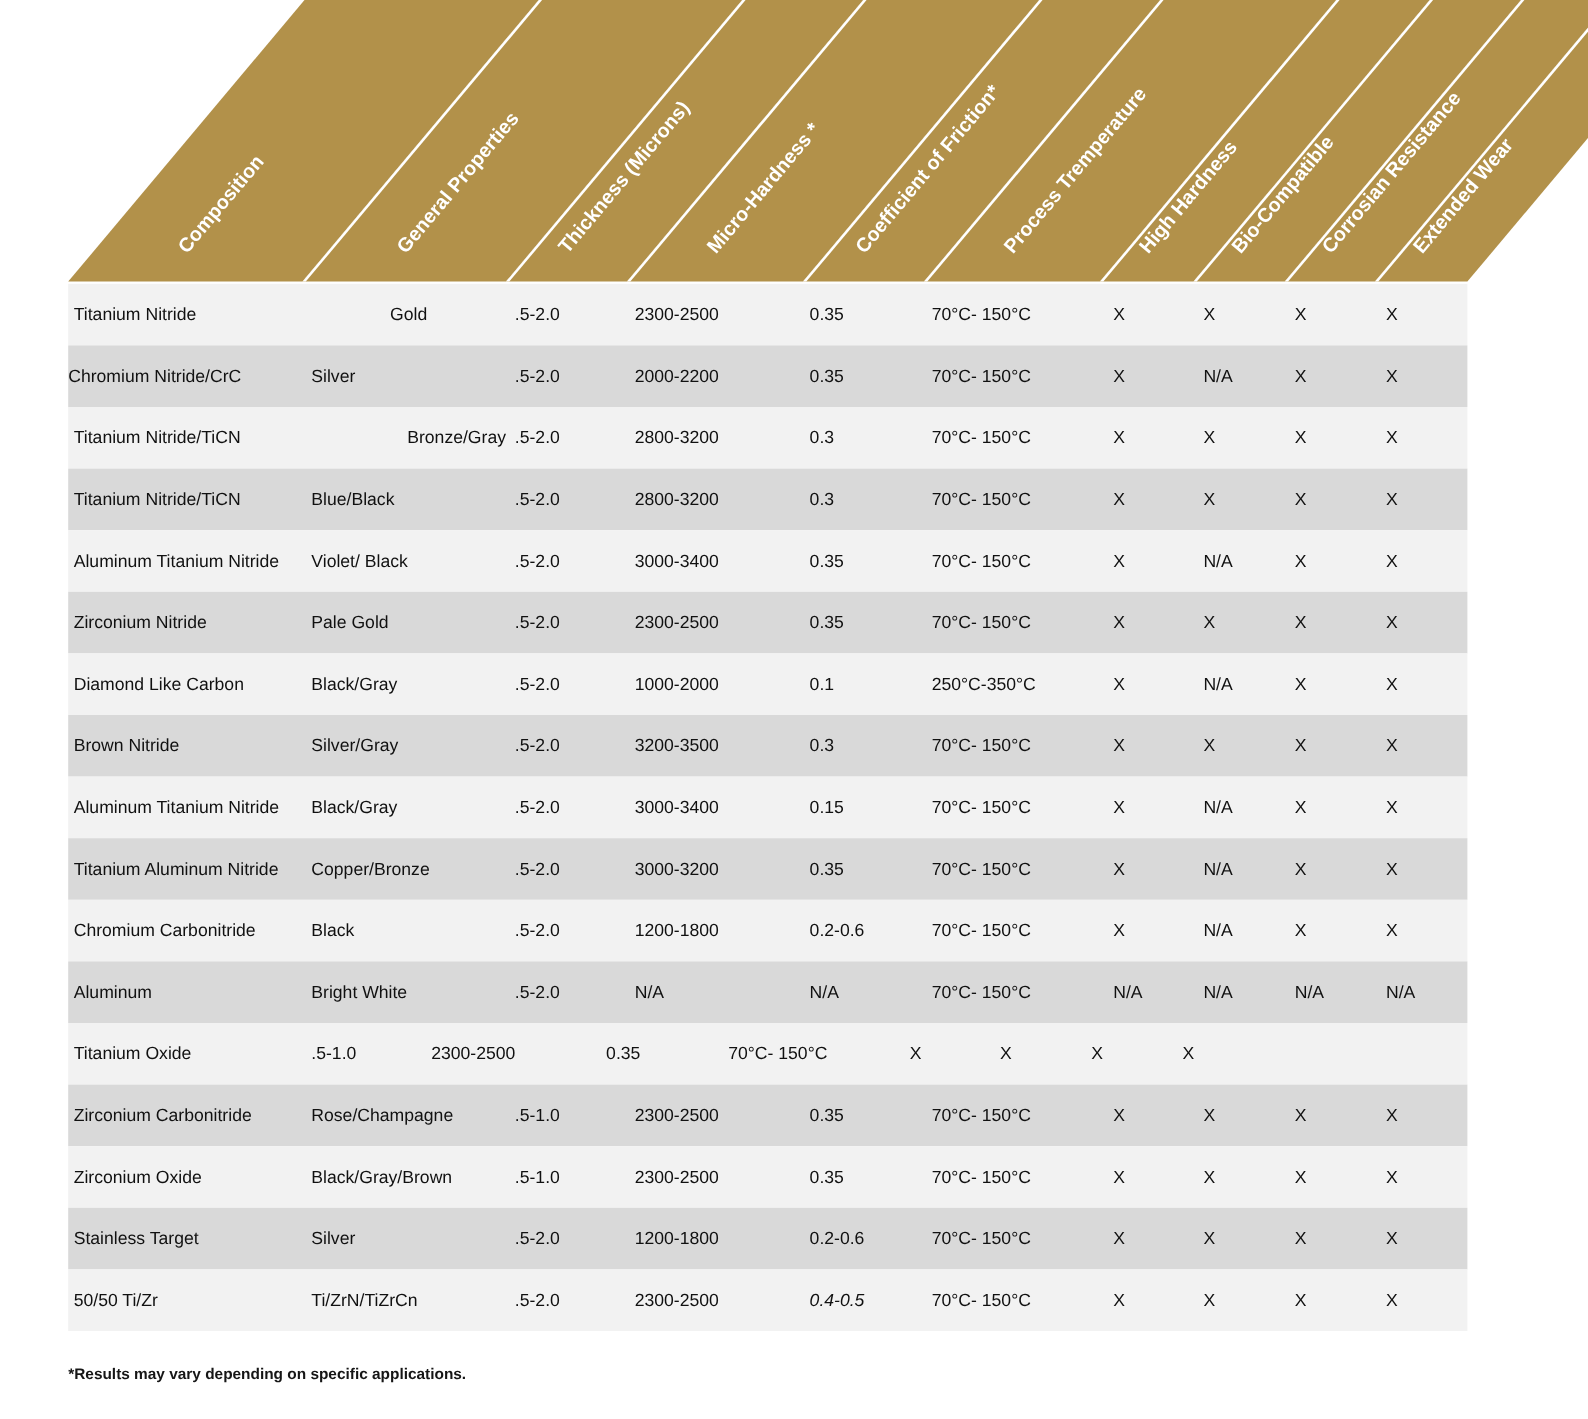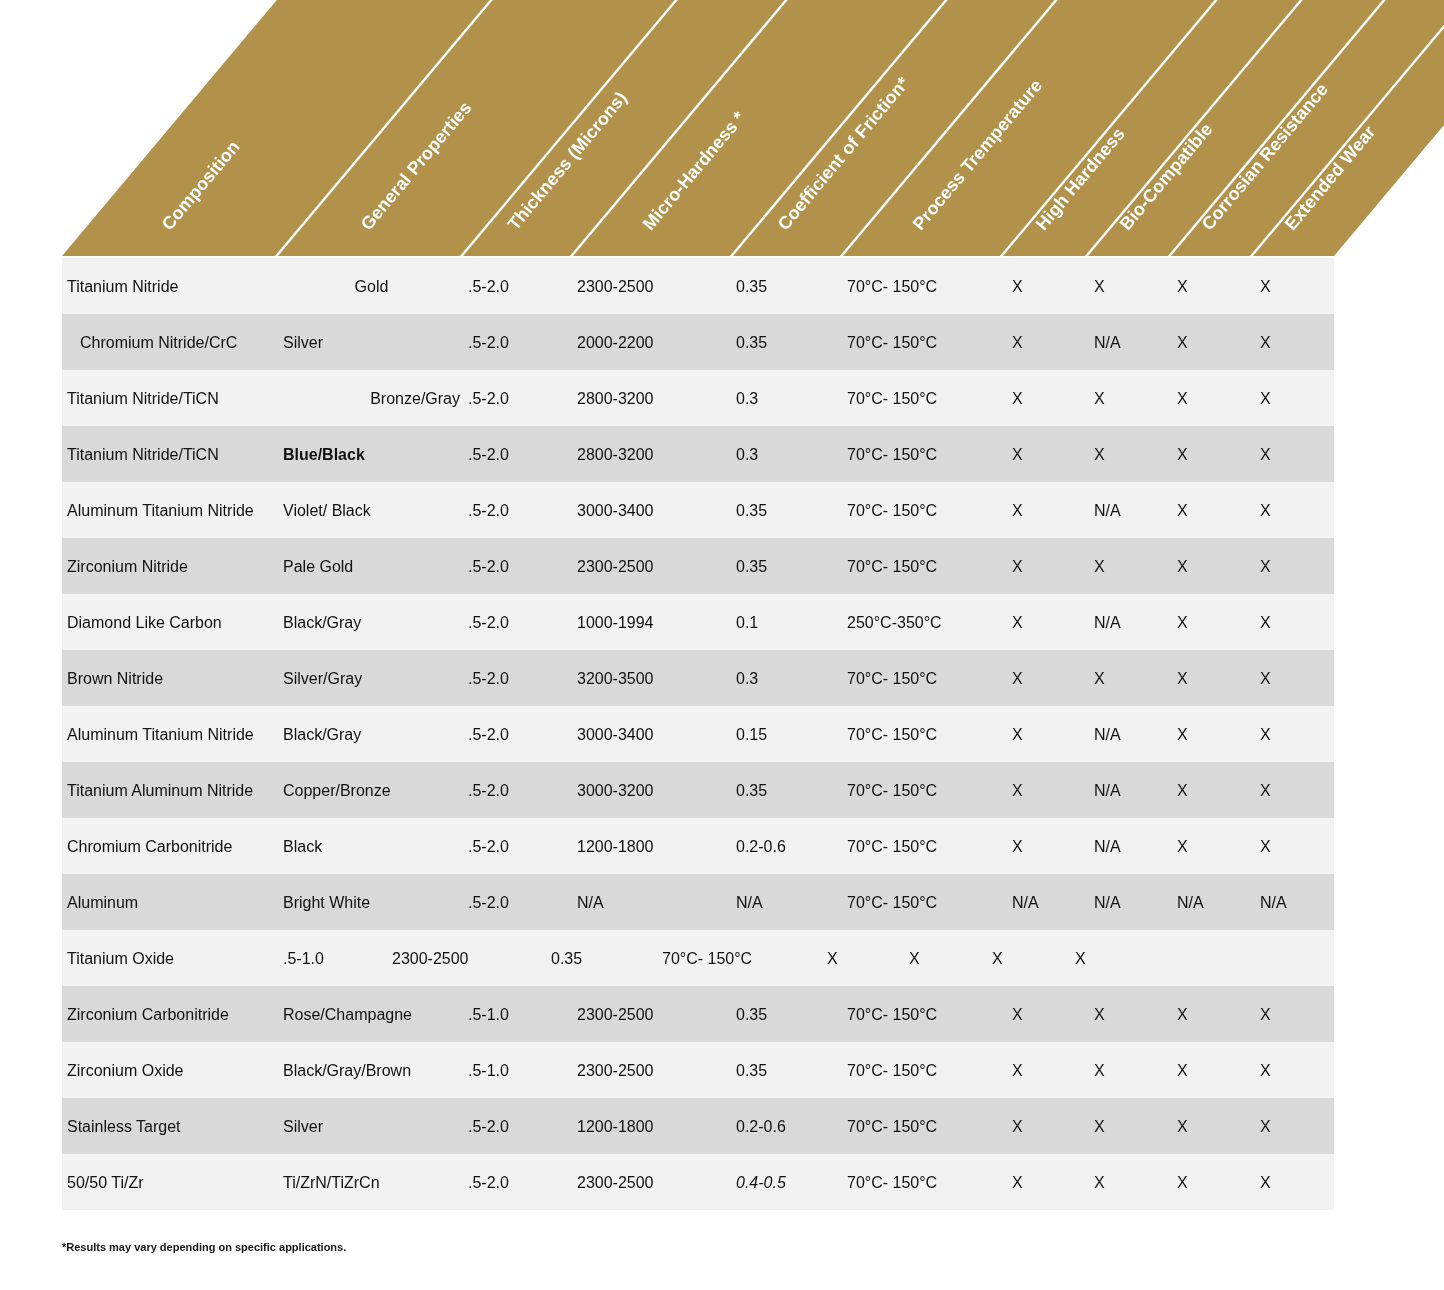--- a/index.html
+++ b/index.html
@@ -40,21 +40,21 @@
   .cell{
     box-sizing:border-box;
     font-size:16px;
     line-height:25px;
     white-space:pre-line;
     color:var(--body-text,#111);
   }
   .footnote{
     position:absolute;
     left:62px;top:1241px;
-    font-size:11px;
+    font-size:14px;
     font-weight:bold;
     color:#161616;
   }
 </style>
 </head>
 <body>
 
 <div class="canvas" style="--gold: #b2914a; --row-light: #f2f2f2; --row-dark: #d9d9d9; --body-text: #111111;">
   <div class="header" id="header">
       <div class="hcol" style="left: 62px; width: 213px;"></div>
@@ -85,21 +85,21 @@
         <div class="cell" style="width: 110px; padding-left: 8px;">.5-2.0</div>
         <div class="cell" style="width: 160px; padding-left: 7px;">2300-2500</div>
         <div class="cell" style="width: 110px; padding-left: 6px;">0.35</div>
         <div class="cell" style="width: 160px; padding-left: 7px;">70°C- 150°C</div>
         <div class="cell" style="width: 85px; padding-left: 12px;">X</div>
         <div class="cell" style="width: 83px; padding-left: 9px;">X</div>
         <div class="cell" style="width: 82px; padding-left: 9px;">X</div>
         <div class="cell" style="width: 84px; padding-left: 10px;">X</div>
       </div>
       <div class="row dark">
-        <div class="cell" style="width: 213px; padding-left: 18px;">Chromium Nitride/CrC</div>
+        <div class="cell" style="width: 213px; padding-left: 0;">Chromium Nitride/CrC</div>
         <div class="cell" style="width: 185px; padding-left: 8px;">Silver</div>
         <div class="cell" style="width: 110px; padding-left: 8px;">.5-2.0</div>
         <div class="cell" style="width: 160px; padding-left: 7px;">2000-2200</div>
         <div class="cell" style="width: 110px; padding-left: 6px;">0.35</div>
         <div class="cell" style="width: 160px; padding-left: 7px;">70°C- 150°C</div>
         <div class="cell" style="width: 85px; padding-left: 12px;">X</div>
         <div class="cell" style="width: 83px; padding-left: 9px;">N/A</div>
         <div class="cell" style="width: 82px; padding-left: 9px;">X</div>
         <div class="cell" style="width: 84px; padding-left: 10px;">X</div>
       </div>
@@ -110,21 +110,21 @@
         <div class="cell" style="width: 160px; padding-left: 7px;">2800-3200</div>
         <div class="cell" style="width: 110px; padding-left: 6px;">0.3</div>
         <div class="cell" style="width: 160px; padding-left: 7px;">70°C- 150°C</div>
         <div class="cell" style="width: 85px; padding-left: 12px;">X</div>
         <div class="cell" style="width: 83px; padding-left: 9px;">X</div>
         <div class="cell" style="width: 82px; padding-left: 9px;">X</div>
         <div class="cell" style="width: 84px; padding-left: 10px;">X</div>
       </div>
       <div class="row dark">
         <div class="cell" style="width: 213px; padding-left: 5px;">Titanium Nitride/TiCN</div>
-        <div class="cell" style="width: 185px; padding-left: 8px; font-weight: bold;">Blue/Black</div>
+        <div class="cell" style="width: 185px; padding-left: 8px;">Blue/Black</div>
         <div class="cell" style="width: 110px; padding-left: 8px;">.5-2.0</div>
         <div class="cell" style="width: 160px; padding-left: 7px;">2800-3200</div>
         <div class="cell" style="width: 110px; padding-left: 6px;">0.3</div>
         <div class="cell" style="width: 160px; padding-left: 7px;">70°C- 150°C</div>
         <div class="cell" style="width: 85px; padding-left: 12px;">X</div>
         <div class="cell" style="width: 83px; padding-left: 9px;">X</div>
         <div class="cell" style="width: 82px; padding-left: 9px;">X</div>
         <div class="cell" style="width: 84px; padding-left: 10px;">X</div>
       </div>
       <div class="row light">
@@ -148,21 +148,21 @@
         <div class="cell" style="width: 160px; padding-left: 7px;">70°C- 150°C</div>
         <div class="cell" style="width: 85px; padding-left: 12px;">X</div>
         <div class="cell" style="width: 83px; padding-left: 9px;">X</div>
         <div class="cell" style="width: 82px; padding-left: 9px;">X</div>
         <div class="cell" style="width: 84px; padding-left: 10px;">X</div>
       </div>
       <div class="row light">
         <div class="cell" style="width: 213px; padding-left: 5px;">Diamond Like Carbon</div>
         <div class="cell" style="width: 185px; padding-left: 8px;">Black/Gray</div>
         <div class="cell" style="width: 110px; padding-left: 8px;">.5-2.0</div>
-        <div class="cell" style="width: 160px; padding-left: 7px;">1000-1994</div>
+        <div class="cell" style="width: 160px; padding-left: 7px;">1000-2000</div>
         <div class="cell" style="width: 110px; padding-left: 6px;">0.1</div>
         <div class="cell" style="width: 160px; padding-left: 7px;">250°C-350°C</div>
         <div class="cell" style="width: 85px; padding-left: 12px;">X</div>
         <div class="cell" style="width: 83px; padding-left: 9px;">N/A</div>
         <div class="cell" style="width: 82px; padding-left: 9px;">X</div>
         <div class="cell" style="width: 84px; padding-left: 10px;">X</div>
       </div>
       <div class="row dark">
         <div class="cell" style="width: 213px; padding-left: 5px;">Brown Nitride</div>
         <div class="cell" style="width: 185px; padding-left: 8px;">Silver/Gray</div>

